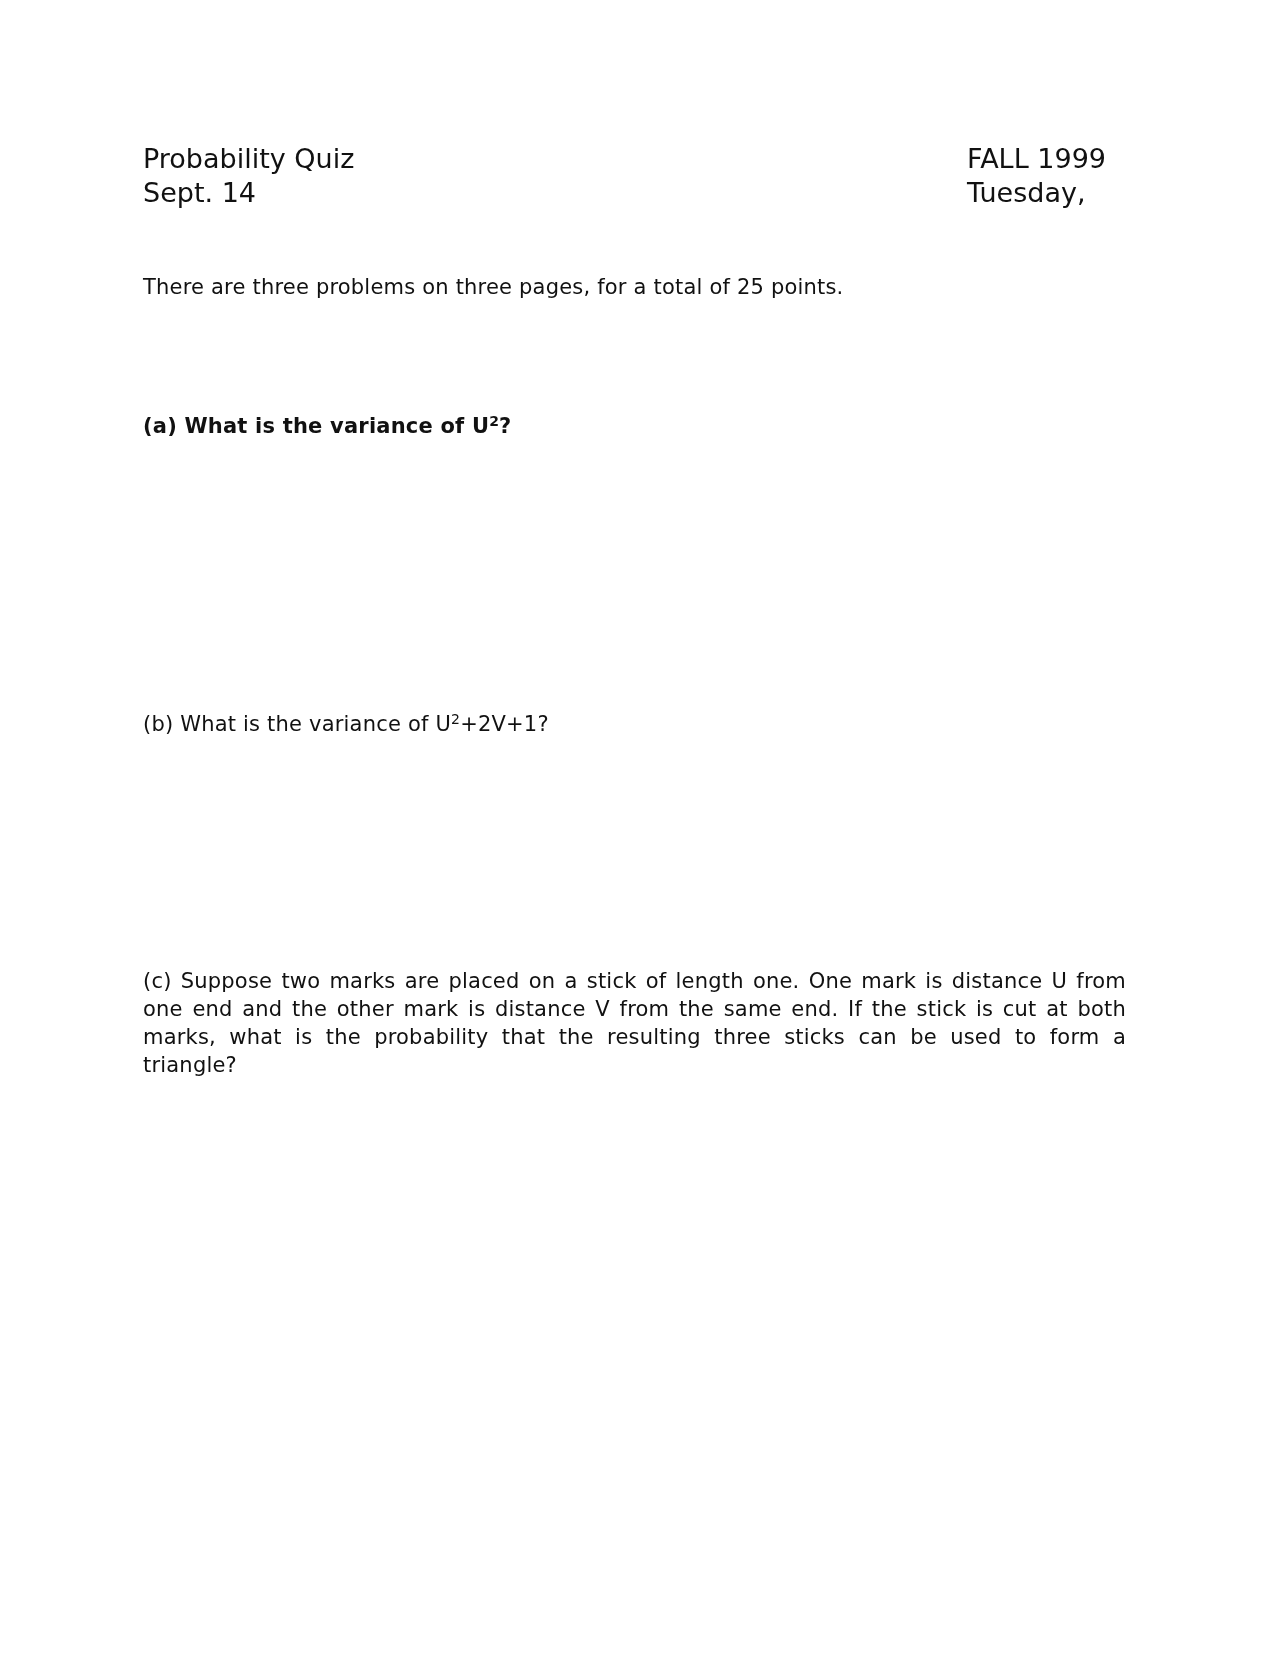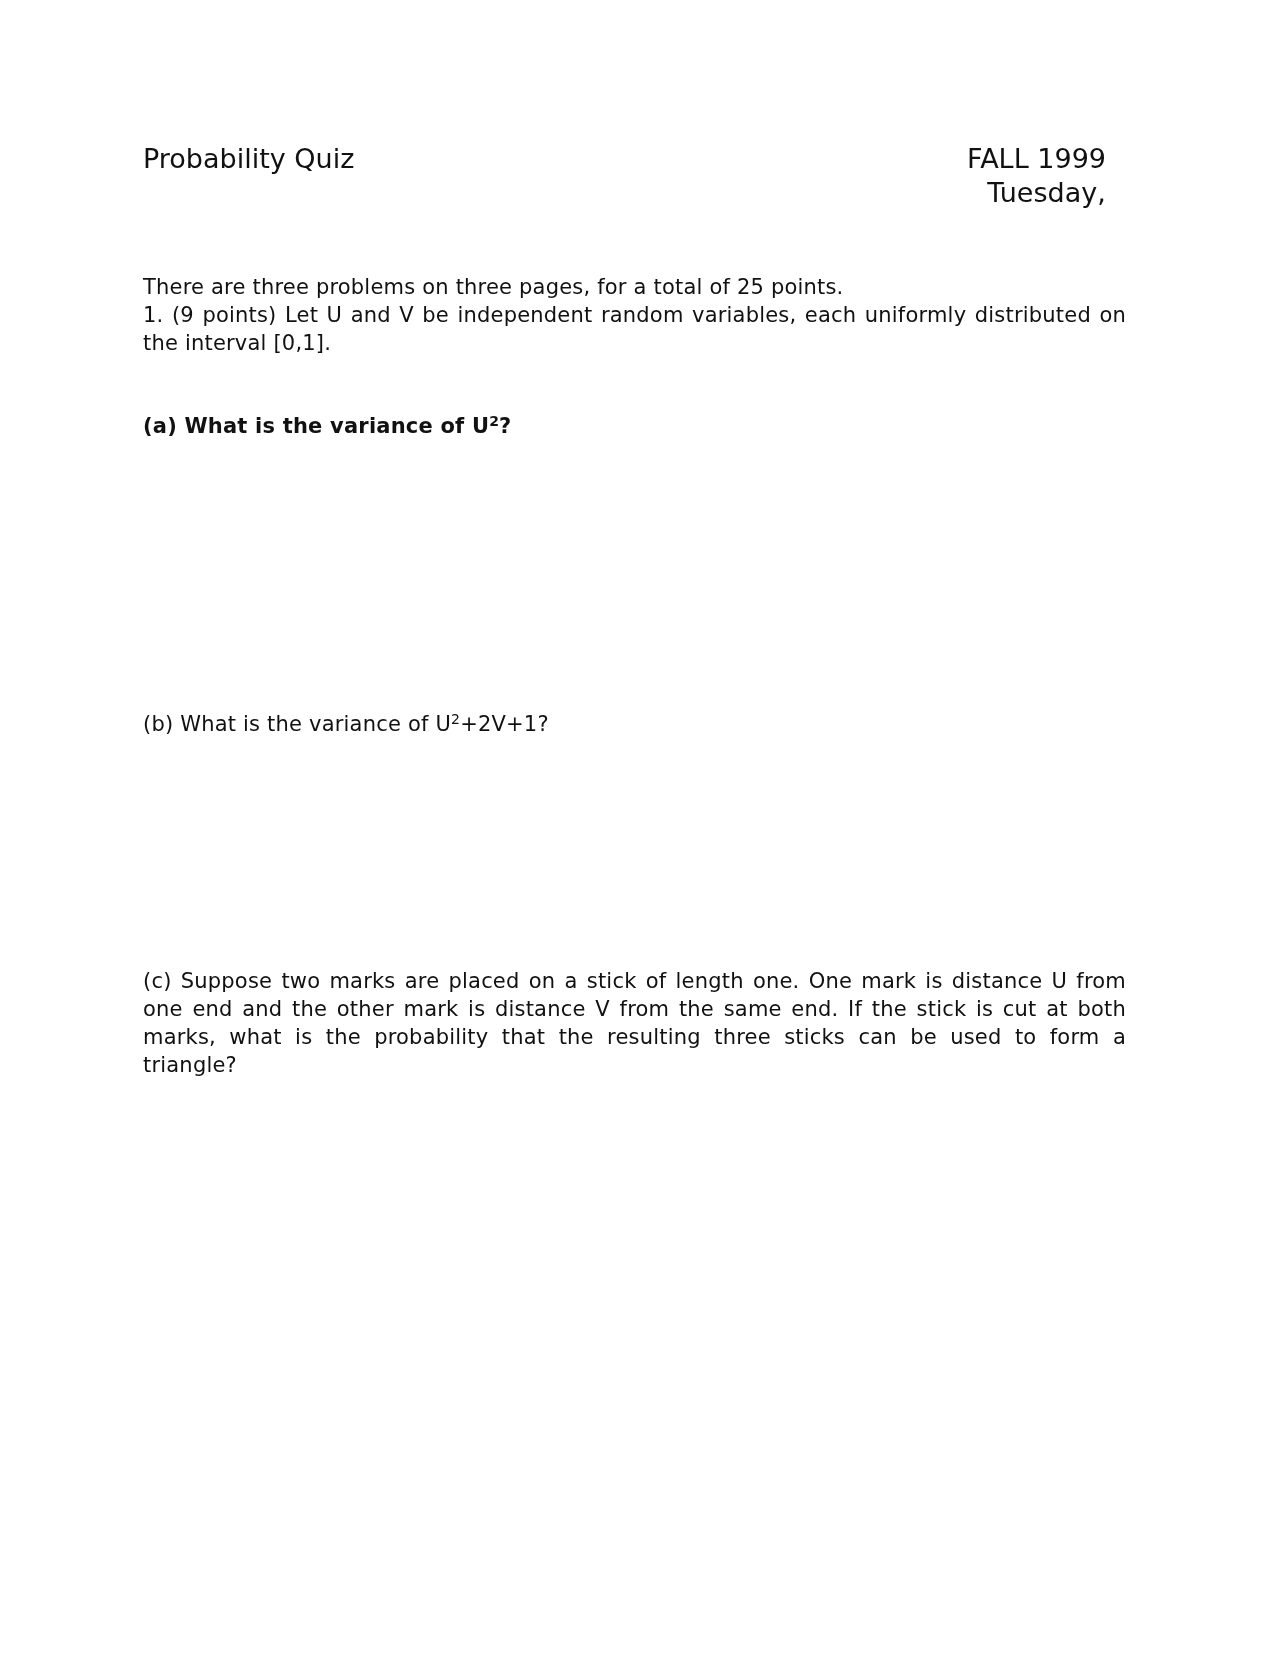--- a/index.html
+++ b/index.html
@@ -32,21 +32,21 @@
     .header-left {
       position: absolute;
       left: 0;
       top: 0;
       white-space: nowrap;
     }
     .header-right {
       position: absolute;
       right: 0;
       top: 0;
-      text-align: center;
+      text-align: left;
       white-space: nowrap;
     }
     .header-right .term {
       padding-right: 20px;
     }
     .header-line {
       display: block;
     }
     .body-text {
       position: absolute;
@@ -72,34 +72,30 @@
     }
   </style>
 </head>
 <body>
 
 <div class="page">
 
   <div class="header">
     <div class="header-left">
       <span class="header-line">Probability Quiz</span>
+      <span class="header-line">Sept. 14</span>
     </div>
     <div class="header-right">
       <span class="header-line term">FALL 1999</span>
       <span class="header-line">Tuesday,</span>
     </div>
   </div>
 
   <div class="body-text intro">
     <p>There are three problems on three pages, for a total of 25 points.</p>
-    <p>
-      <span>1.</span>
-      <span>(9 points)</span>
-      <span>Let U and V be independent random variables, each uniformly distributed on the interval [0,1].</span>
-    </p>
   </div>
 
   <div class="body-text qa">
     <p><span>(a)</span> <span>What is the variance of U</span><sup>2</sup><span>?</span></p>
   </div>
 
   <div class="body-text qb">
     <p><span>(b)</span> <span>What is the variance of U</span><sup>2</sup><span>+2V+1?</span></p>
   </div>
 

